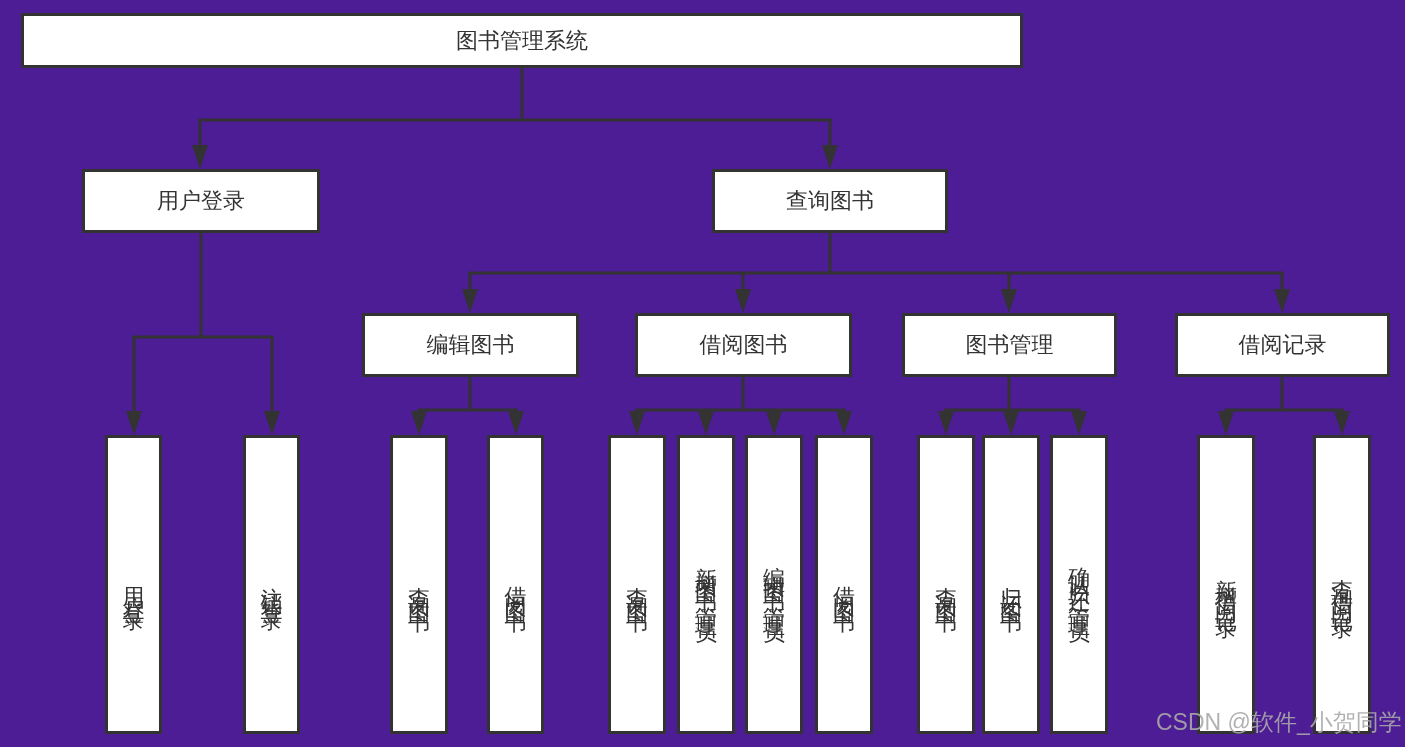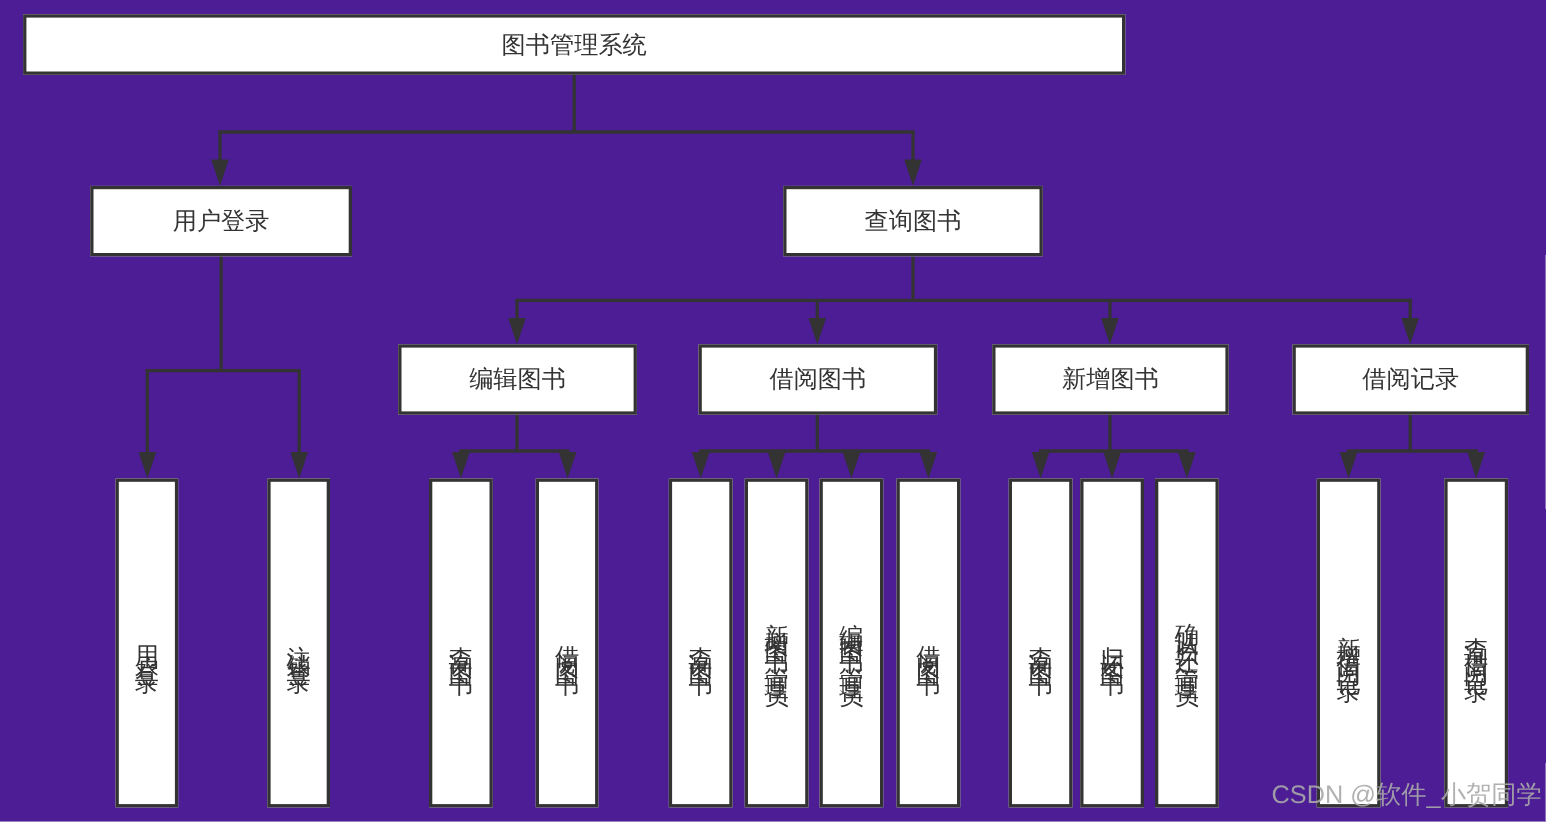--- a/index.html
+++ b/index.html
@@ -132,21 +132,21 @@
     <polygon points="1334,411 1350,411 1342,435"></polygon>
   </svg>
 
   <div class="box n-root">图书管理系统</div>
 
   <div class="box n-l2a">用户登录</div>
   <div class="box n-l2b">查询图书</div>
 
   <div class="box n-l3a">编辑图书</div>
   <div class="box n-l3b">借阅图书</div>
-  <div class="box n-l3c">新增图书</div>
+  <div class="box n-l3c">图书管理</div>
   <div class="box n-l3d">借阅记录</div>
 
   <div class="box leaf n-a1">
     <span class="vtxt">用户登录</span>
   </div>
   <div class="box leaf n-a2">
     <span class="vtxt">注销登录</span>
   </div>
 
   <div class="box leaf n-b1">

